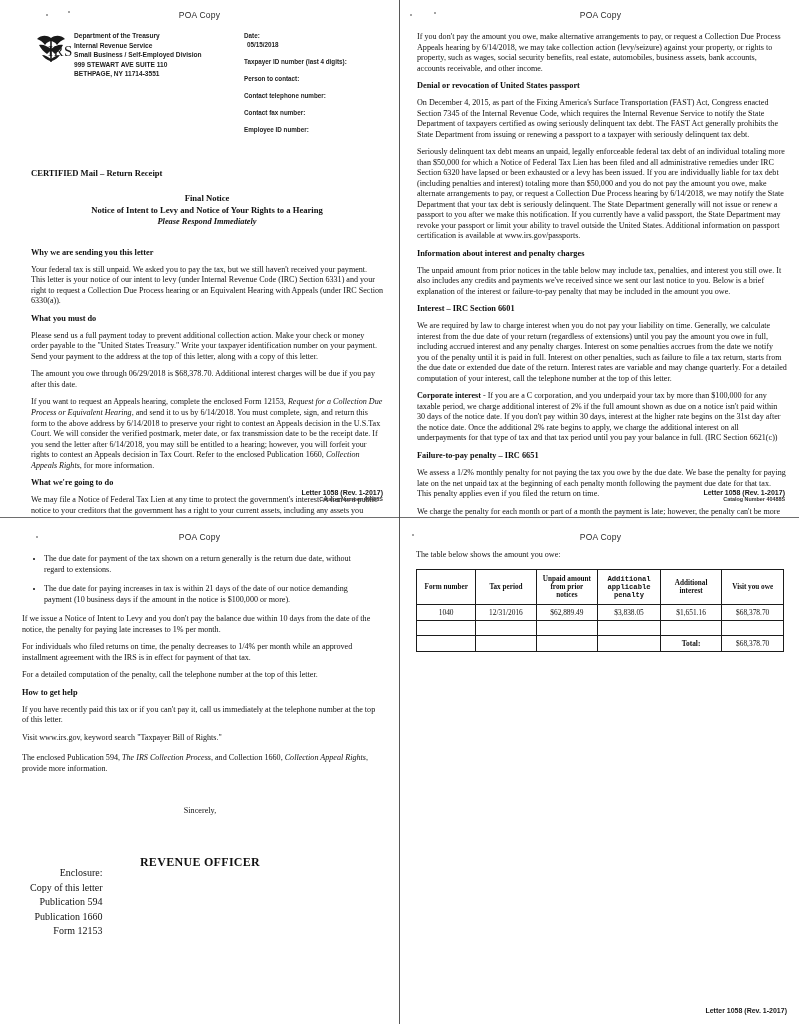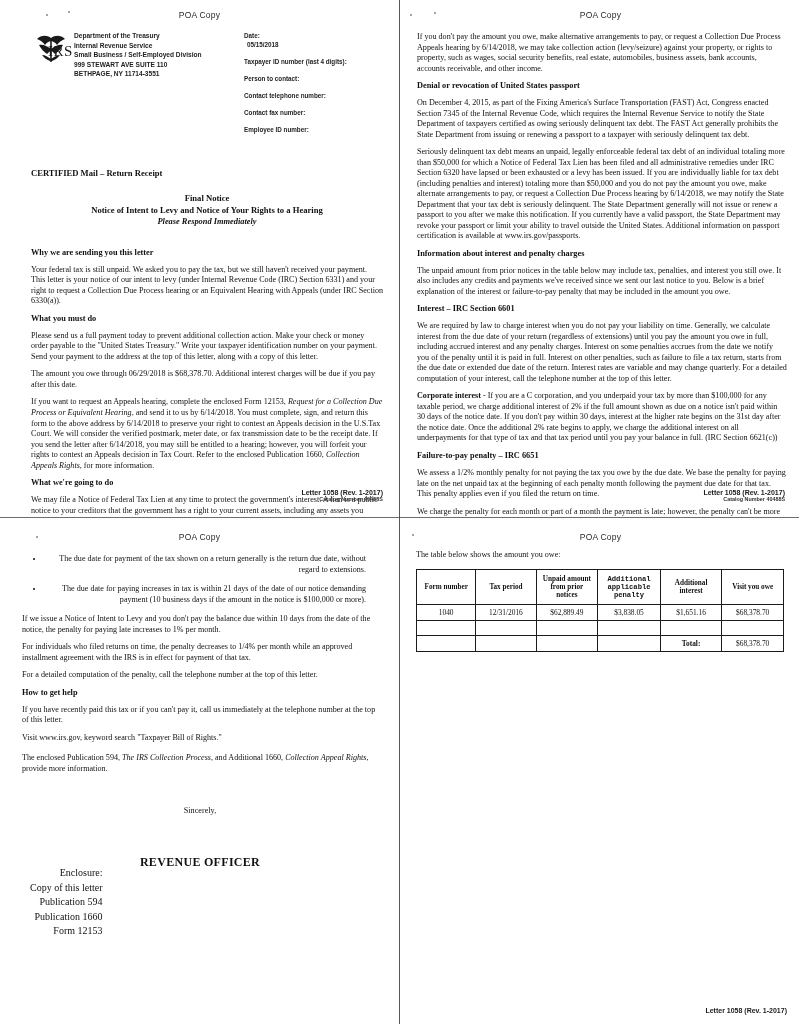--- a/index.html
+++ b/index.html
@@ -54,21 +54,21 @@
   .it{font-style:italic;}
 
   .footer-l{position:absolute;right:16px;bottom:14px;text-align:right;font-family:"Liberation Sans",sans-serif;}
   .footer-l .f1{font-size:7px;font-weight:bold;color:#1a1a1a;}
   .footer-l .f2{font-size:5.4px;font-weight:bold;color:#333;letter-spacing:.1px;}
 
   .body2{position:absolute;left:15px;top:32px;width:370px;}
   .body3{position:absolute;left:22px;top:30px;width:356px;}
   .body4{position:absolute;left:14px;top:30px;width:370px;}
 
-  ul.bul{margin:4px 12px 8px 0;padding-left:22px;text-align:right;}
+  ul.bul{margin:4px 12px 8px 0;padding-left:22px;}
   ul.bul li{font-size:8.1px;line-height:1.30;margin-bottom:9px;}
 
   .sincerely{margin-top:32px;text-align:center;font-size:8.2px;}
   .officer{margin-top:40px;text-align:center;font-size:12px;font-weight:bold;letter-spacing:.3px;}
   .encl{position:absolute;left:8px;top:316px;font-size:10px;line-height:1.45;text-align:right;}
 
   table.owe{border-collapse:collapse;margin-top:10px;width:368px;font-size:7.4px;}
   table.owe th,table.owe td{border:1px solid #1b1b1b;padding:2px 3px;text-align:center;vertical-align:middle;}
   table.owe th{font-weight:bold;line-height:1.15;font-size:7.2px;height:30px;}
   table.owe td{height:11px;font-size:7.4px;}
@@ -203,21 +203,21 @@
         <li>The due date for payment of the tax shown on a return generally is the return due date, without regard to extensions.</li>
         <li>The due date for paying increases in tax is within 21 days of the date of our notice demanding payment (10 business days if the amount in the notice is $100,000 or more).</li>
       </ul>
       <p class="par">If we issue a Notice of Intent to Levy and you don't pay the balance due within 10 days from the date of the notice, the penalty for paying late increases to 1% per month.</p>
       <p class="par">For individuals who filed returns on time, the penalty decreases to 1/4% per month while an approved installment agreement with the IRS is in effect for payment of that tax.</p>
       <p class="par">For a detailed computation of the penalty, call the telephone number at the top of this letter.</p>
 
       <h3 class="sec">How to get help</h3>
       <p class="par tight">If you have recently paid this tax or if you can't pay it, call us immediately at the telephone number at the top of this letter.</p>
       <p class="par">Visit www.irs.gov, keyword search "Taxpayer Bill of Rights."</p>
-      <p class="par" style="margin-top:10px;"><span>The enclosed Publication 594, </span><span class="it">The IRS Collection Process</span><span>, and Additional 1660, </span><span class="it">Collection Appeal Rights</span><span>, provide more information.</span></p>
+      <p class="par" style="margin-top:10px;"><span>The enclosed Publication 594, </span><span class="it">The IRS Collection Process</span><span>, and Collection 1660, </span><span class="it">Collection Appeal Rights</span><span>, provide more information.</span></p>
 
       <div class="sincerely">Sincerely,</div>
       <div class="officer">REVENUE OFFICER</div>
 
       <div class="encl">
         <div>Enclosure:</div>
         <div>Copy of this letter</div>
         <div>Publication 594</div>
         <div>Publication 1660</div>
         <div>Form 12153</div>

